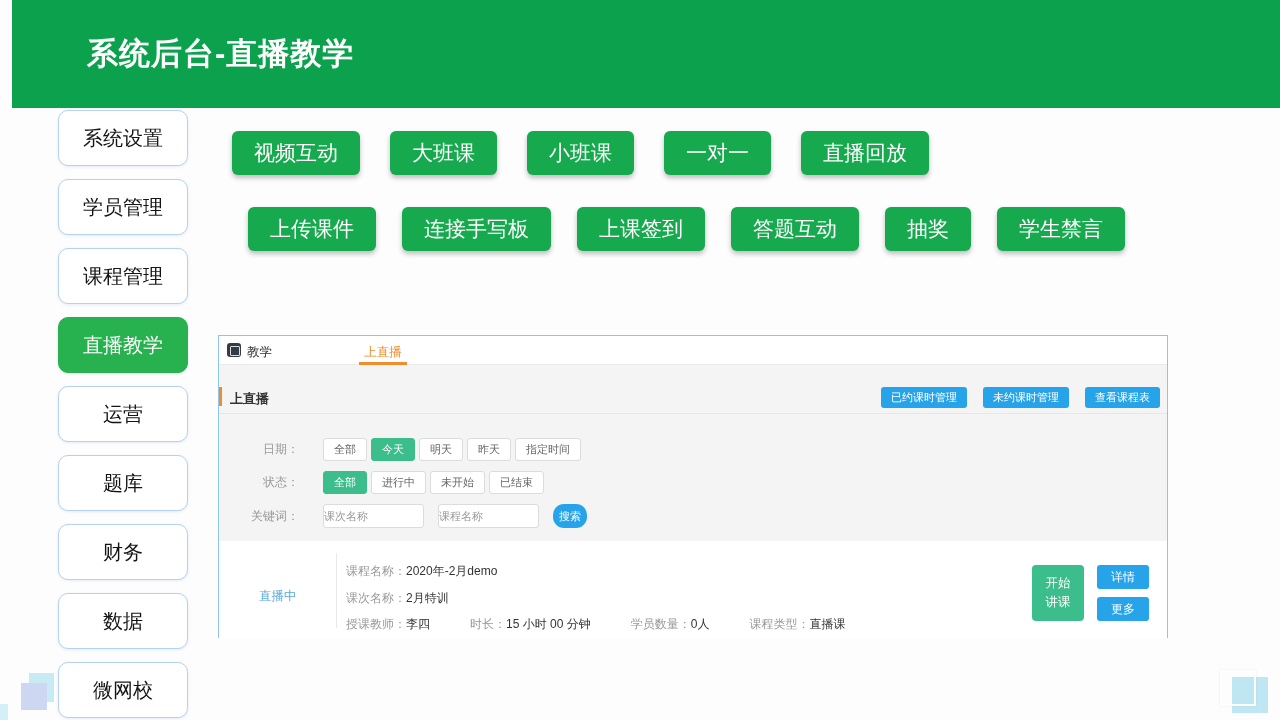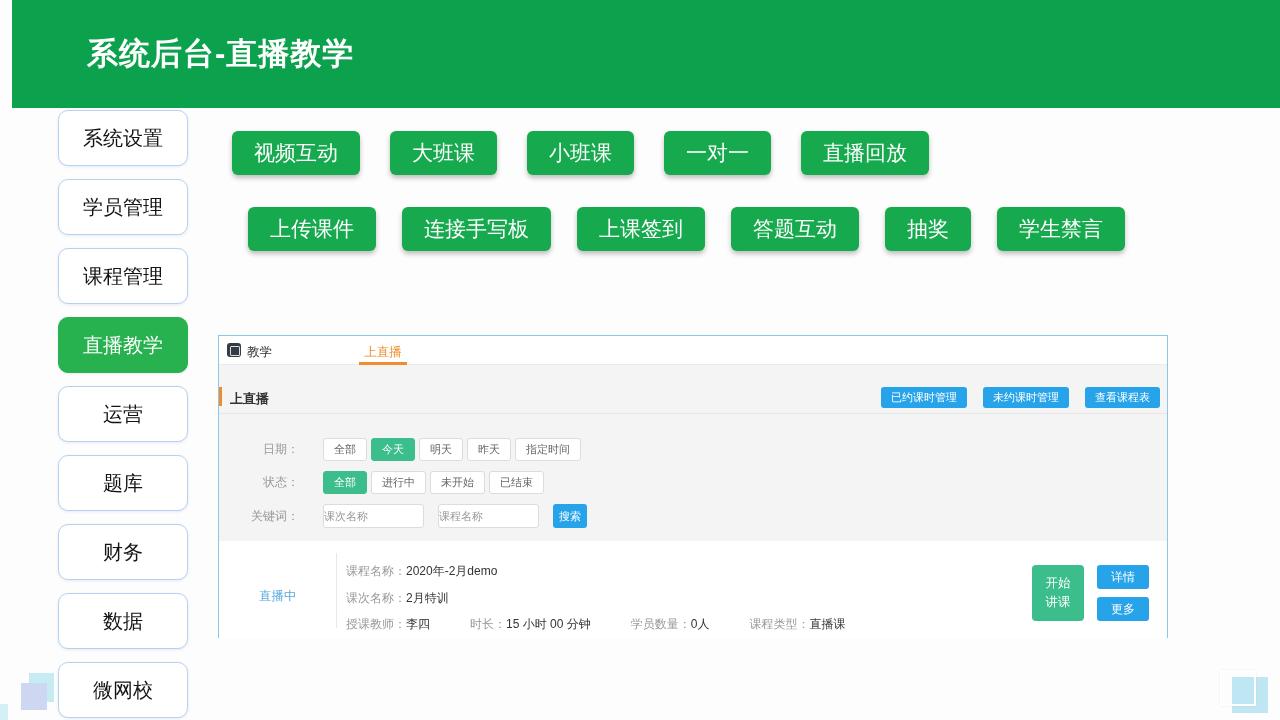--- a/index.html
+++ b/index.html
@@ -37,21 +37,21 @@
   .section-actions { position:absolute; right:7px; top:22px; display:flex; gap:16px; }
   .blue-btn { background:#27a3ea; color:#fff; border:none; border-radius:3px; font-size:11px; height:21px; padding:0 10px; display:flex; align-items:center; cursor:pointer; white-space:nowrap; }
   .section-divider { position:absolute; left:0; top:48px; width:100%; height:1px; background:#e7e7e7; }
 
   .filter-row { position:absolute; left:22px; display:flex; align-items:center; }
   .filter-row .f-label { width:58px; text-align:right; color:#999; font-size:12px; margin-right:24px; white-space:nowrap; }
   .chip { height:23px; padding:0 10px; background:#fff; border:1px solid #dcdcdc; border-radius:3px; color:#666; font-size:11px; display:flex; align-items:center; margin-right:4px; cursor:pointer; white-space:nowrap; }
   .chip.active { background:#3cbd8c; border-color:#3cbd8c; color:#fff; }
   .kw-input { width:101px; height:24px; border:1px solid #dcdcdc; border-radius:3px; padding:0 0; font-size:11px; color:#333; margin-right:14px; font-family:inherit; }
   .kw-input::placeholder { color:#999; }
-  .search-btn { width:34px; height:24px; background:#27a3ea; color:#fff; border:none; border-radius:3px; font-size:11px; cursor:pointer; }
+  .search-btn { width:34px; height:24px; background:#27a3ea; color:#fff; border:none; border-radius:11px; font-size:11px; cursor:pointer; }
 
   .panel-rowarea { position:absolute; left:0; top:205px; width:100%; height:97px; background:#ffffff; }
   .live-status { position:absolute; left:40px; top:47px; color:#55a8dd; font-size:12.5px; }
   .row-vdivider { position:absolute; left:117px; top:12px; height:75px; width:1px; background:#e8e8e8; }
   .d-line { position:absolute; left:127px; white-space:nowrap; font-size:12px; }
   .d-line.l1 { top:22px; } .d-line.l2 { top:49px; } .d-line.l3 { top:75px; display:flex; }
   .d-label { color:#999; } .d-value { color:#333; }
   .d-group { margin-right:40px; }
   .start-btn { position:absolute; left:813px; top:24px; width:52px; height:56px; background:#3cbd8c; color:#fff; border:none; border-radius:4px; display:flex; flex-direction:column; align-items:center; justify-content:center; font-size:12.5px; line-height:19px; cursor:pointer; }
   .detail-btn { position:absolute; left:878px; top:24px; width:52px; height:24px; }

